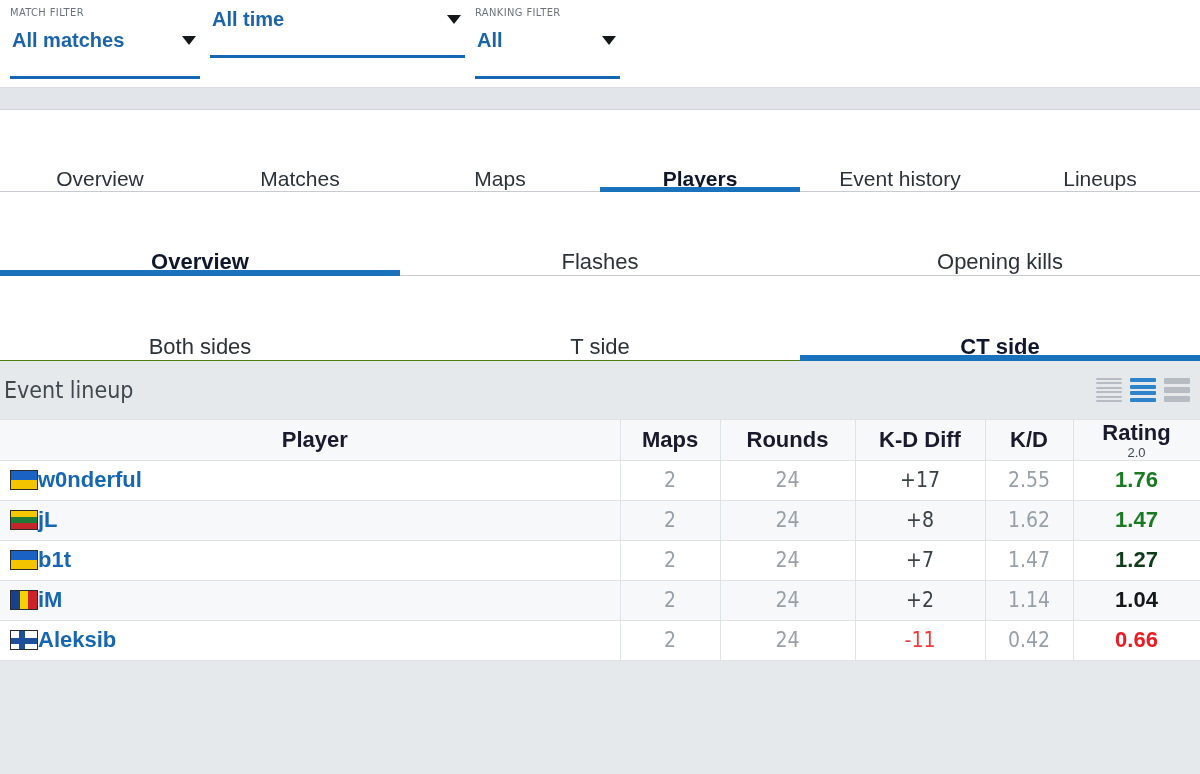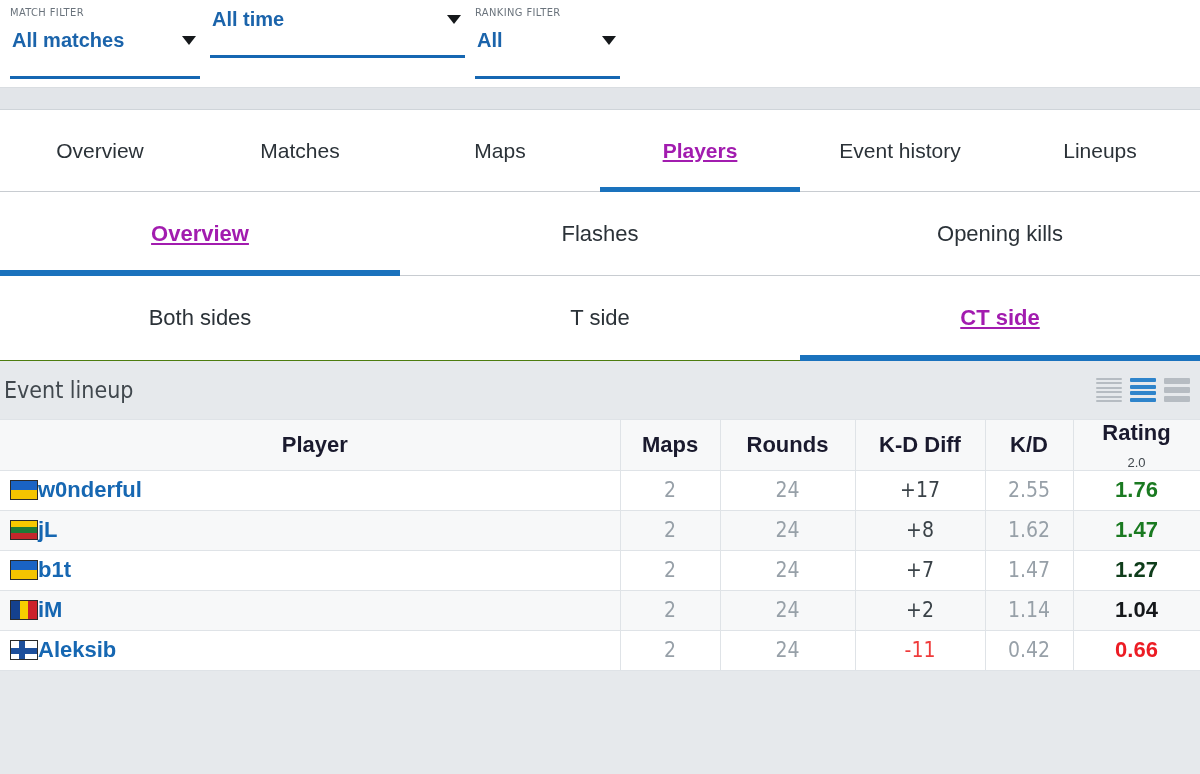--- a/index.html
+++ b/index.html
@@ -68,30 +68,30 @@
     display: flex;
     position: relative;
   }
   .tabrow-1 { height: 82px; border-bottom: 1px solid #c8ccd1; }
   .tabrow-2 { height: 84px; border-bottom: 1px solid #c8ccd1; }
   .tabrow-3 { height: 85px; border-bottom: 1px solid #4d7c0f; }
 
   .tab {
     flex: 1 1 0;
     display: flex;
-    align-items: center;
+    align-items: flex-end;
     justify-content: center;
     font-size: 21px;
     color: #2b3238;
     position: relative;
     cursor: pointer;
     user-select: none;
   }
   .tabrow-2 .tab, .tabrow-3 .tab { font-size: 22px; }
-  .tab.active { color: #a21caf; font-weight: bold; text-decoration: underline; }
+  .tab.active { color: #0f172a; font-weight: bold; text-decoration: underline; }
   .tab.active::after {
     content: "";
     position: absolute;
     left: 0; right: 0; bottom: -1px;
     height: 5px;
     background: #1a72bd;
   }
   .tabrow-2 .tab.active::after, .tabrow-3 .tab.active::after { height: 6px; }
 
   
@@ -131,21 +131,21 @@
   }
   table.stats th {
     background: #f7f8f9;
     font-size: 22px;
     color: #1a1a2e;
     font-weight: bold;
     text-align: center;
     vertical-align: middle;
   }
   th.col-player { text-align: left; padding-left: 10px; }
-  .rating-sub { display:block; font-size: 13px; font-weight: normal; color: #41484e; line-height: 1.05; margin-top: 10px; }
+  .rating-sub { display:block; font-size: 13px; font-weight: normal; color: #41484e; line-height: 1.05; }
 
   col.c-player  { width: 620px; }
   col.c-maps    { width: 100px; }
   col.c-rounds  { width: 135px; }
   col.c-kd      { width: 130px; }
   col.c-kdr     { width: 88px; }
   col.c-rating  { width: 127px; }
 
   tr.row-alt td { background: #f7f8f9; }
   tr.row-norm td { background: #ffffff; }

